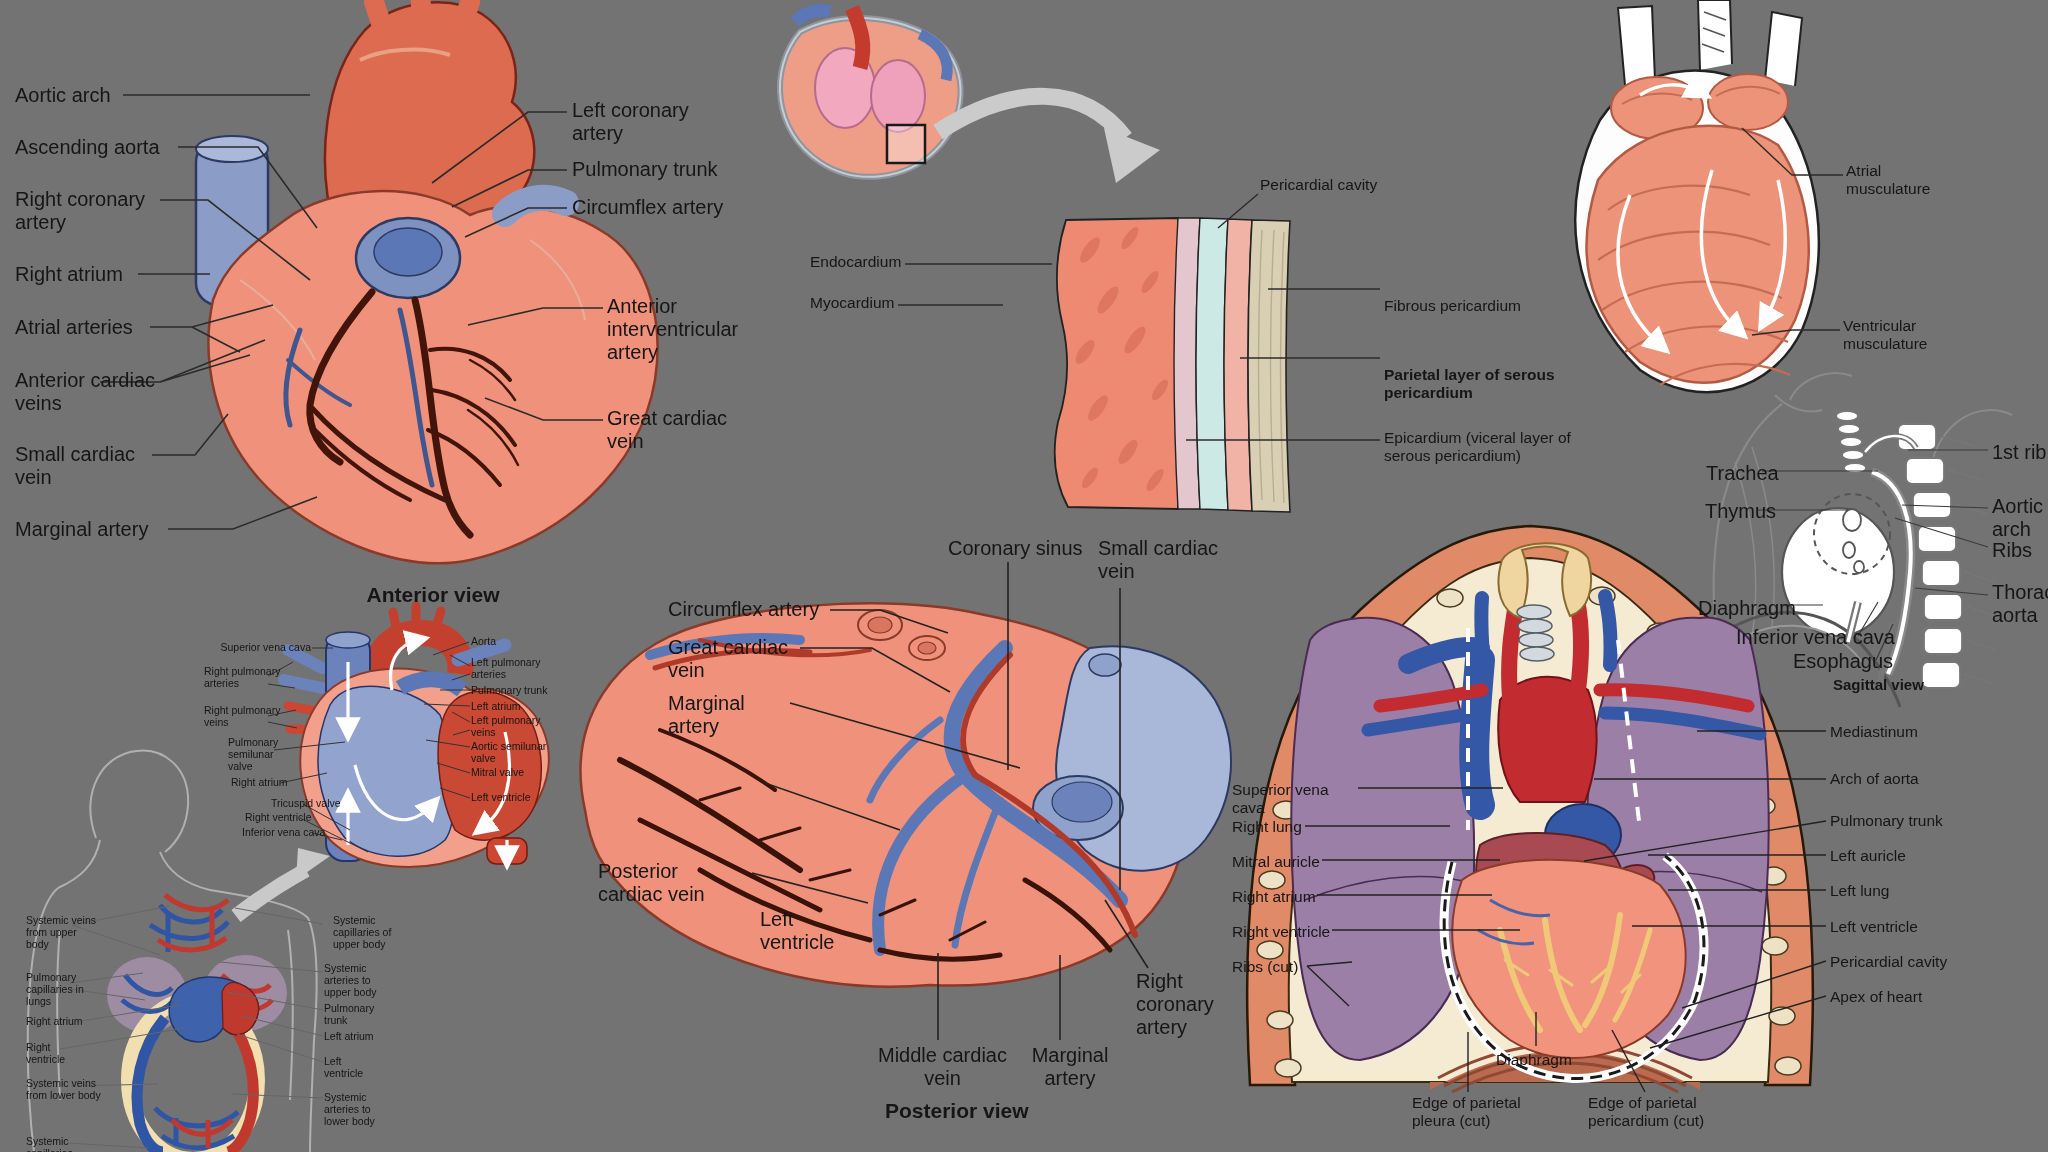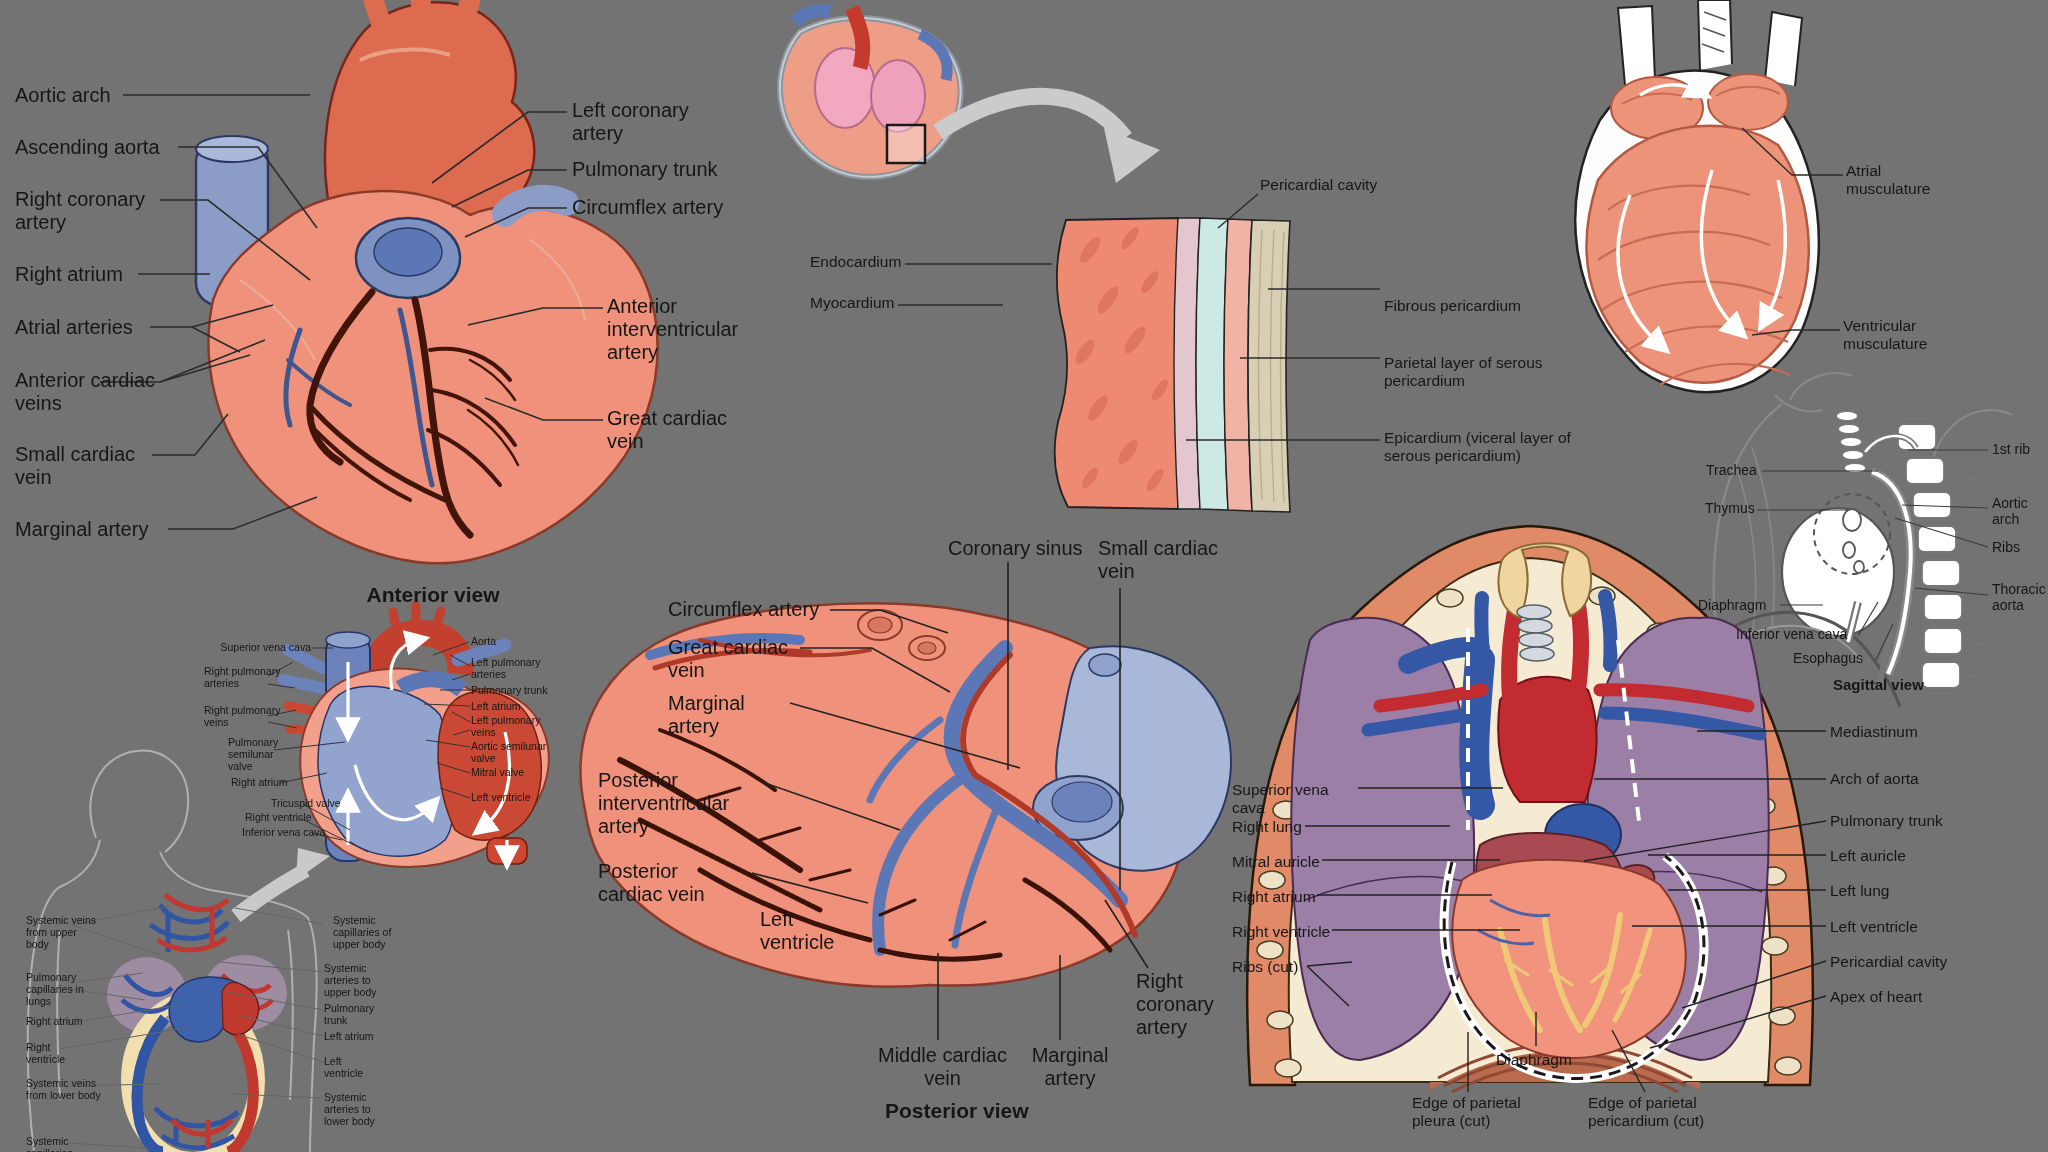--- a/index.html
+++ b/index.html
@@ -1,21 +1,21 @@
 <!DOCTYPE html>
 <html><head>
 <meta charset="utf-8">
 <style>
   html,body{margin:0;padding:0;background:#ffffff;}
   .stage{position:relative;width:2048px;height:1152px;background:#737373;overflow:hidden;
          font-family:"Liberation Sans",sans-serif;}
   .art{position:absolute;left:0;top:0;z-index:1;}
   .lbl{position:absolute;z-index:2;color:#161616;font-size:20px;line-height:1.16;}
   .s15{font-size:15.5px;}
-  .s14{font-size:14px;}
+  .s14{font-size:20px;}
   .s10{font-size:10.5px;line-height:1.12;}
   .cap{font-weight:bold;font-size:21px;}
   .cap4{font-weight:bold;font-size:15px;}
   .ctr{text-align:center;}
   .ra{text-align:right;}
 </style>
 </head>
 <body>
 
 <div class="stage">
@@ -421,21 +421,21 @@
 <div class="lbl" style="left:572px;top:158px;">Pulmonary trunk</div>
 <div class="lbl" style="left:572px;top:196px;">Circumflex artery</div>
 <div class="lbl" style="left:607px;top:295px;width:170px;">Anterior interventricular artery</div>
 <div class="lbl" style="left:607px;top:407px;width:140px;">Great cardiac vein</div>
 <div class="lbl cap ctr" style="left:338px;top:583px;width:190px;">Anterior view</div>
 
 <div class="lbl s15" style="left:1260px;top:176px;">Pericardial cavity</div>
 <div class="lbl s15" style="left:810px;top:253px;">Endocardium</div>
 <div class="lbl s15" style="left:810px;top:294px;">Myocardium</div>
 <div class="lbl s15" style="left:1384px;top:281px;width:220px;margin-top:16px;">Fibrous pericardium</div>
-<div class="lbl s15" style="left:1384px;top:354px;width:190px;">Parietal layer of serous pericardium</div>
+<div class="lbl s15" style="left:1384px;top:366px;width:190px;font-weight:bold;">Parietal layer of serous pericardium</div>
 <div class="lbl s15" style="left:1384px;top:429px;width:215px;">Epicardium (viceral layer of serous pericardium)</div>
 
 <div class="lbl s15" style="left:1846px;top:162px;width:110px;">Atrial musculature</div>
 <div class="lbl s15" style="left:1843px;top:317px;width:120px;">Ventricular musculature</div>
 
 <div class="lbl s14" style="left:1706px;top:462px;">Trachea</div>
 <div class="lbl s14" style="left:1705px;top:500px;">Thymus</div>
 <div class="lbl s14" style="left:1698px;top:597px;">Diaphragm</div>
 <div class="lbl s14" style="left:1736px;top:626px;">Inferior vena cava</div>
 <div class="lbl s14" style="left:1793px;top:650px;">Esophagus</div>
@@ -473,21 +473,20 @@
 <div class="lbl s10" style="left:324px;top:1003px;width:60px;">Pulmonary trunk</div>
 <div class="lbl s10" style="left:324px;top:1031px;width:80px;">Left atrium</div>
 <div class="lbl s10" style="left:324px;top:1056px;width:48px;">Left ventricle</div>
 <div class="lbl s10" style="left:324px;top:1092px;width:70px;">Systemic arteries to lower body</div>
 
 <div class="lbl" style="left:948px;top:537px;">Coronary sinus</div>
 <div class="lbl" style="left:1098px;top:537px;width:135px;">Small cardiac vein</div>
 <div class="lbl" style="left:668px;top:598px;">Circumflex artery</div>
 <div class="lbl" style="left:668px;top:636px;width:140px;">Great cardiac vein</div>
 <div class="lbl" style="left:668px;top:692px;width:110px;">Marginal artery</div>
-<div class="lbl" style="left:598px;top:769px;width:180px;">Posterior interventricular artery</div>
 <div class="lbl" style="left:598px;top:860px;width:110px;">Posterior cardiac vein</div>
 <div class="lbl" style="left:760px;top:908px;width:100px;">Left ventricle</div>
 <div class="lbl ctr" style="left:860px;top:1044px;width:165px;">Middle cardiac vein</div>
 <div class="lbl ctr" style="left:1020px;top:1044px;width:100px;">Marginal artery</div>
 <div class="lbl" style="left:1136px;top:970px;width:115px;">Right coronary artery</div>
 <div class="lbl cap" style="left:885px;top:1099px;">Posterior view</div>
 
 <div class="lbl s15" style="left:1232px;top:781px;width:126px;">Superior vena cava</div>
 <div class="lbl s15" style="left:1232px;top:818px;width:126px;">Right lung</div>
 <div class="lbl s15" style="left:1232px;top:853px;width:126px;">Mitral auricle</div>

